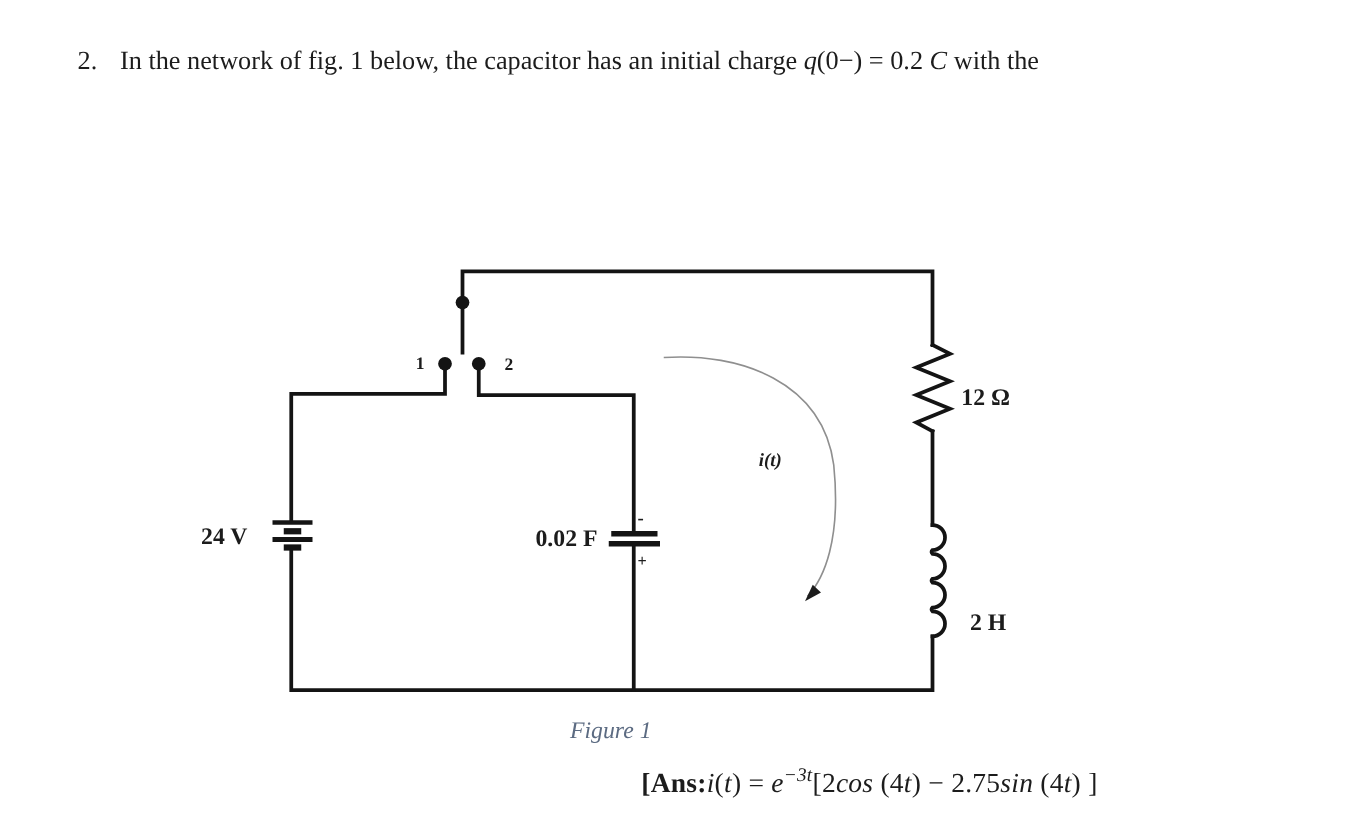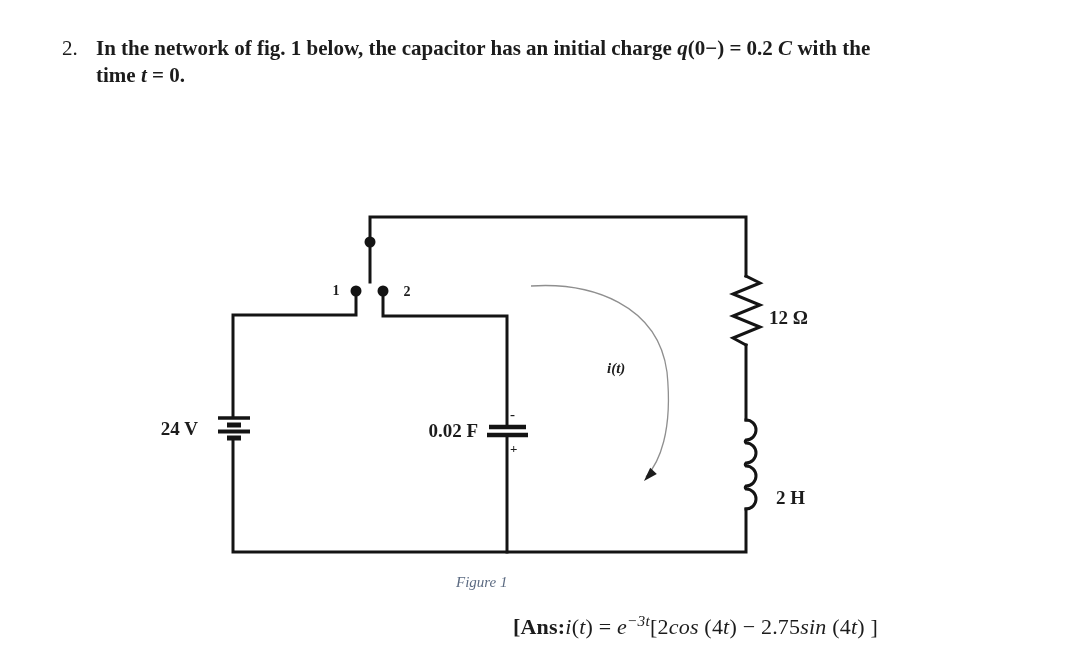--- a/index.html
+++ b/index.html
@@ -10,42 +10,41 @@
     overflow:hidden;
     font-family:"Liberation Serif", serif;
     color:#1c1c1c;
   }
   .problem{
     position:absolute;left:62px;top:35px;
     display:flex;
     font-size:21px;line-height:27px;
   }
   .pnum{width:34px;flex:0 0 34px;}
-  .pline{white-space:nowrap;font-weight:bold;}
+  .pline{white-space:nowrap;}
   .figcaption{
     position:absolute;left:456px;top:574px;
-    font-style:italic;font-size:15px;
+    font-style:italic;font-size:19px;
   }
   .answer{
     position:absolute;left:513px;top:612px;
     font-size:22px;white-space:nowrap;
     letter-spacing:0.2px;
   }
   .answer sup, .pline sup{font-size:0.7em;text-align:center;}
   svg.circuit{position:absolute;left:0;top:0;}
   svg text{font-family:"Liberation Serif", serif;}
 </style>
 </head>
 <body>
 
 <div class="problem">
   <span class="pnum">2.</span>
   <div>
     <div class="pline"><span>In the network of fig. 1 below, the capacitor has an initial charge </span><span style="font-style: italic;">q</span><span>(0−) = 0.2 </span><span style="font-style: italic;">C</span><span> with the</span></div>
-    <div class="pline"><span>time </span><span style="font-style: italic;">t</span><span> = 0.</span></div>
   </div>
 </div>
 
 <svg class="circuit" width="1080" height="666" viewBox="0 0 1080 666">
 
   <g fill="none" stroke-width="3" stroke-linejoin="miter" stroke-linecap="square" stroke="#141414">
 
     <path d="M370,282 L370,217 L746,217 L746,276"></path>
 
     <path d="M746,276 L760,283 L733,294 L760,305 L733,316 L760,327 L733,338 L746,345"></path>

